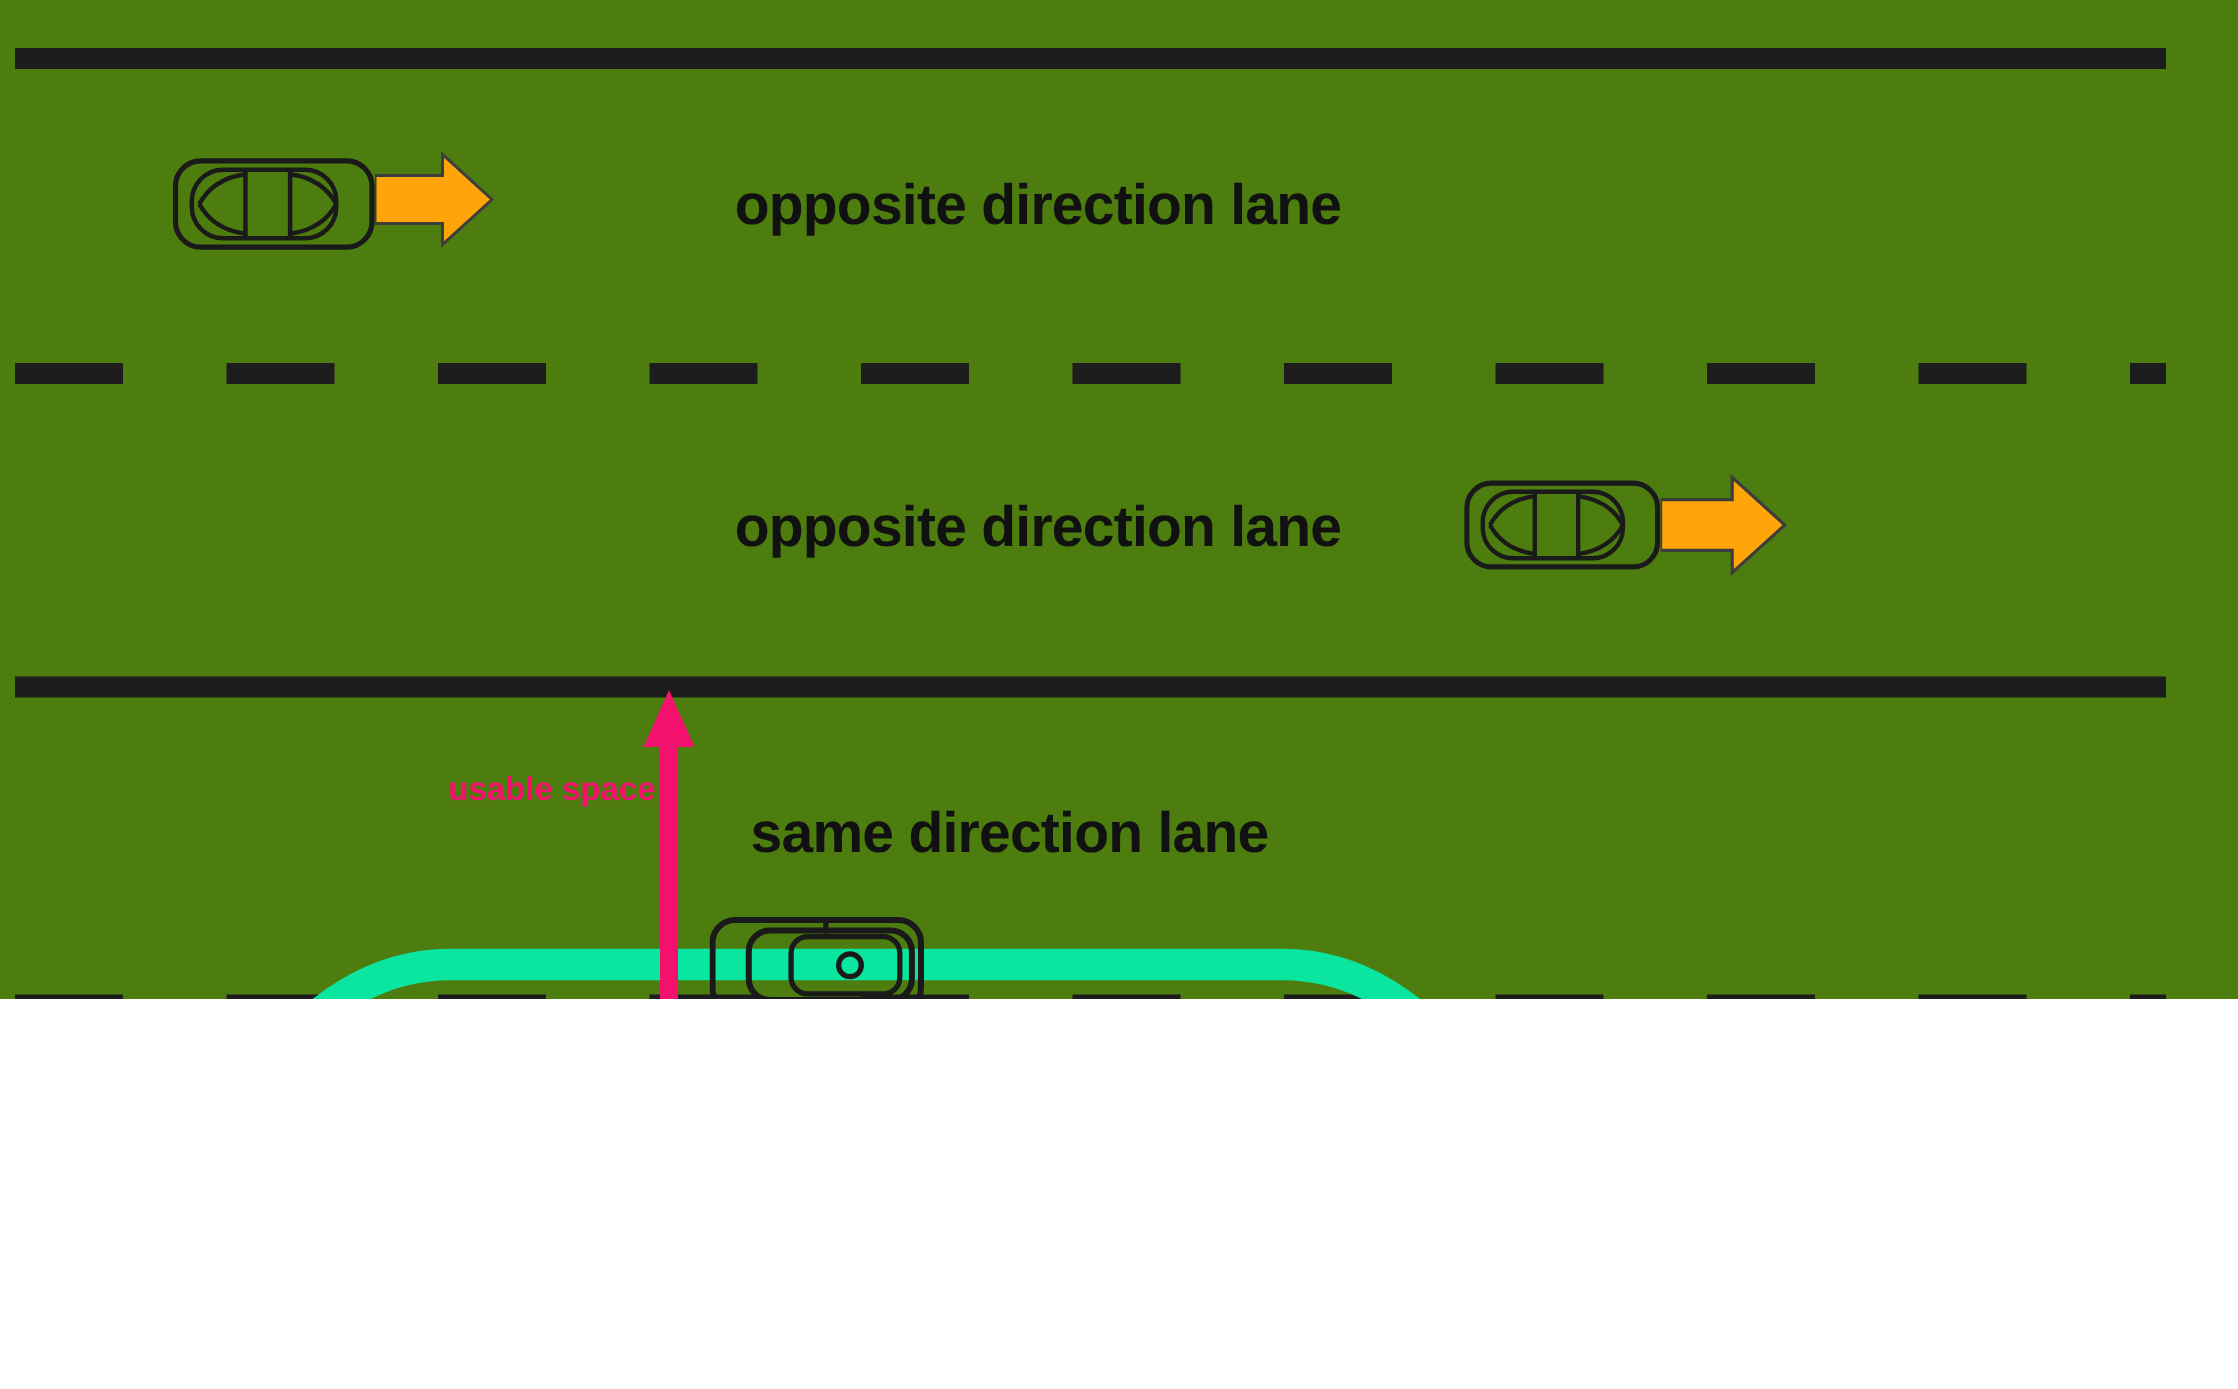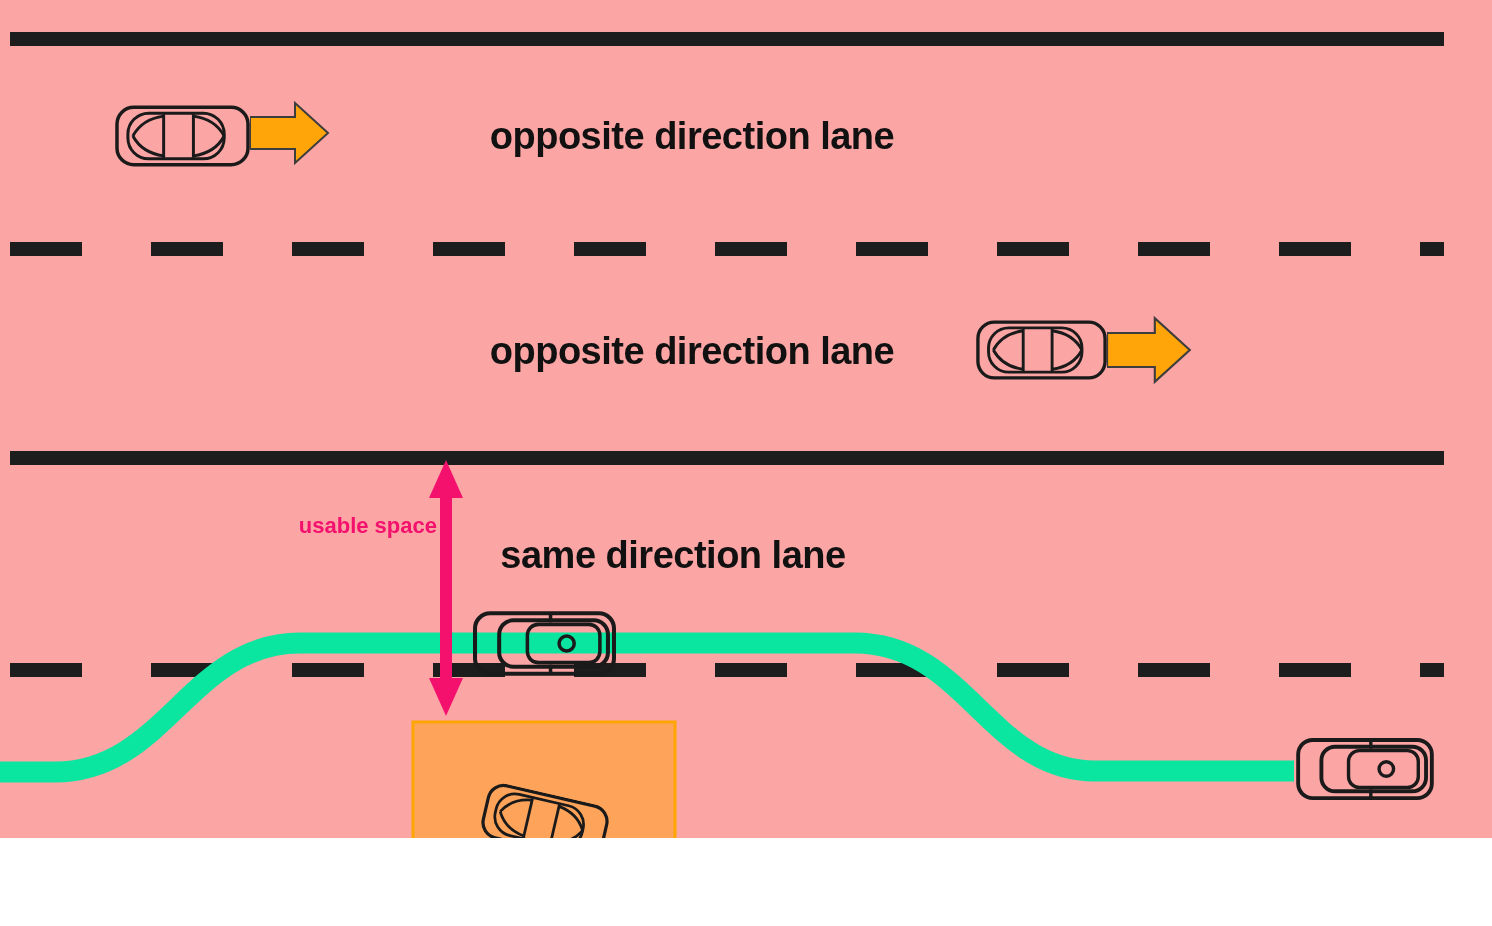--- a/index.html
+++ b/index.html
@@ -1,20 +1,20 @@
 <!DOCTYPE html>
 <html><head>
 <meta charset="utf-8">
 <style>
   html, body { margin: 0; padding: 0; background: #ffffff; }
   .canvas {
     position: relative;
     width: 1492px;
-    height: 838px;
-    background: #fca5a5;
+    height: 666px;
+    background: #4d7c0f;
     overflow: hidden;
     font-family: "Liberation Sans", sans-serif;
   }
   svg { display: block; }
   .road-line   { stroke: #1d1d1d; stroke-width: 14; fill: none; stroke-linecap: butt; }
   .road-dashed { stroke-dasharray: 72 69; }
   .path-green  { stroke: #0ae6a0; stroke-width: 21; fill: none; stroke-linecap: butt; }
   .zone       { fill: #ffa500; fill-opacity: 0.45; stroke: #ffa500; stroke-width: 3; }
   .car        { fill: none; stroke: #1a1a1a; }
   .dir-arrow  { fill: #ffa50a; stroke: #3d3d3d; stroke-width: 2; stroke-linejoin: miter; }

